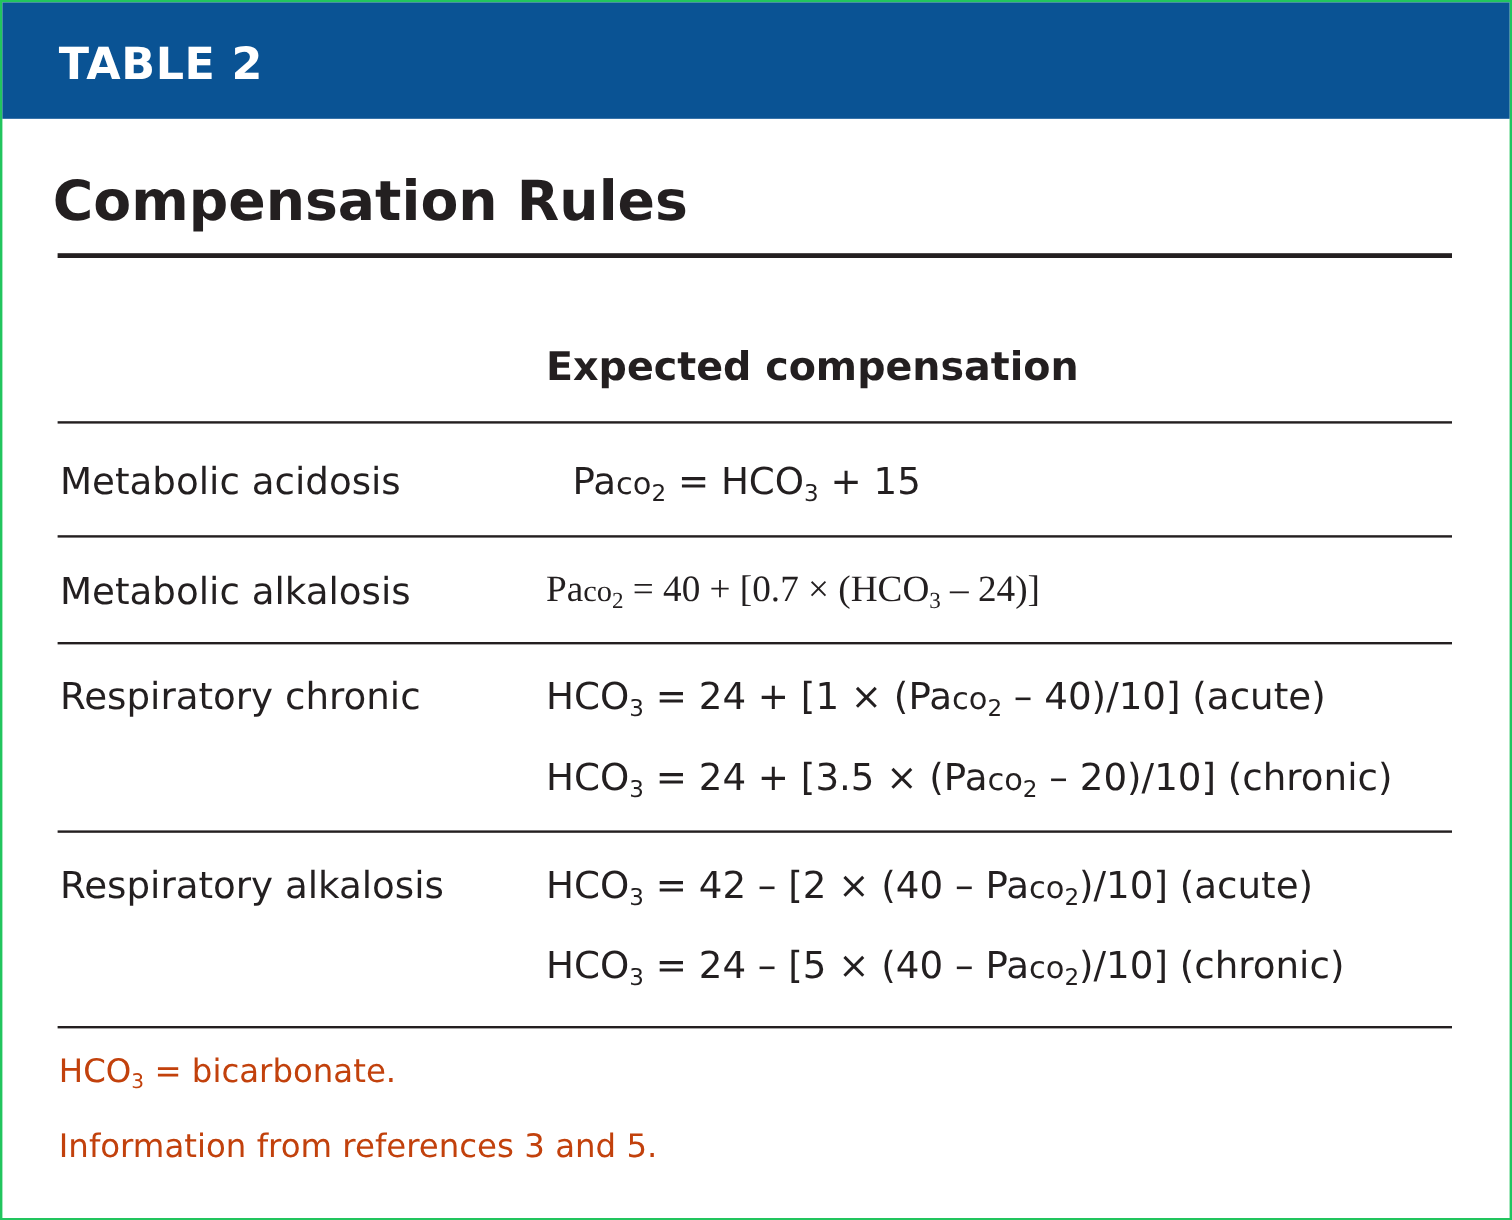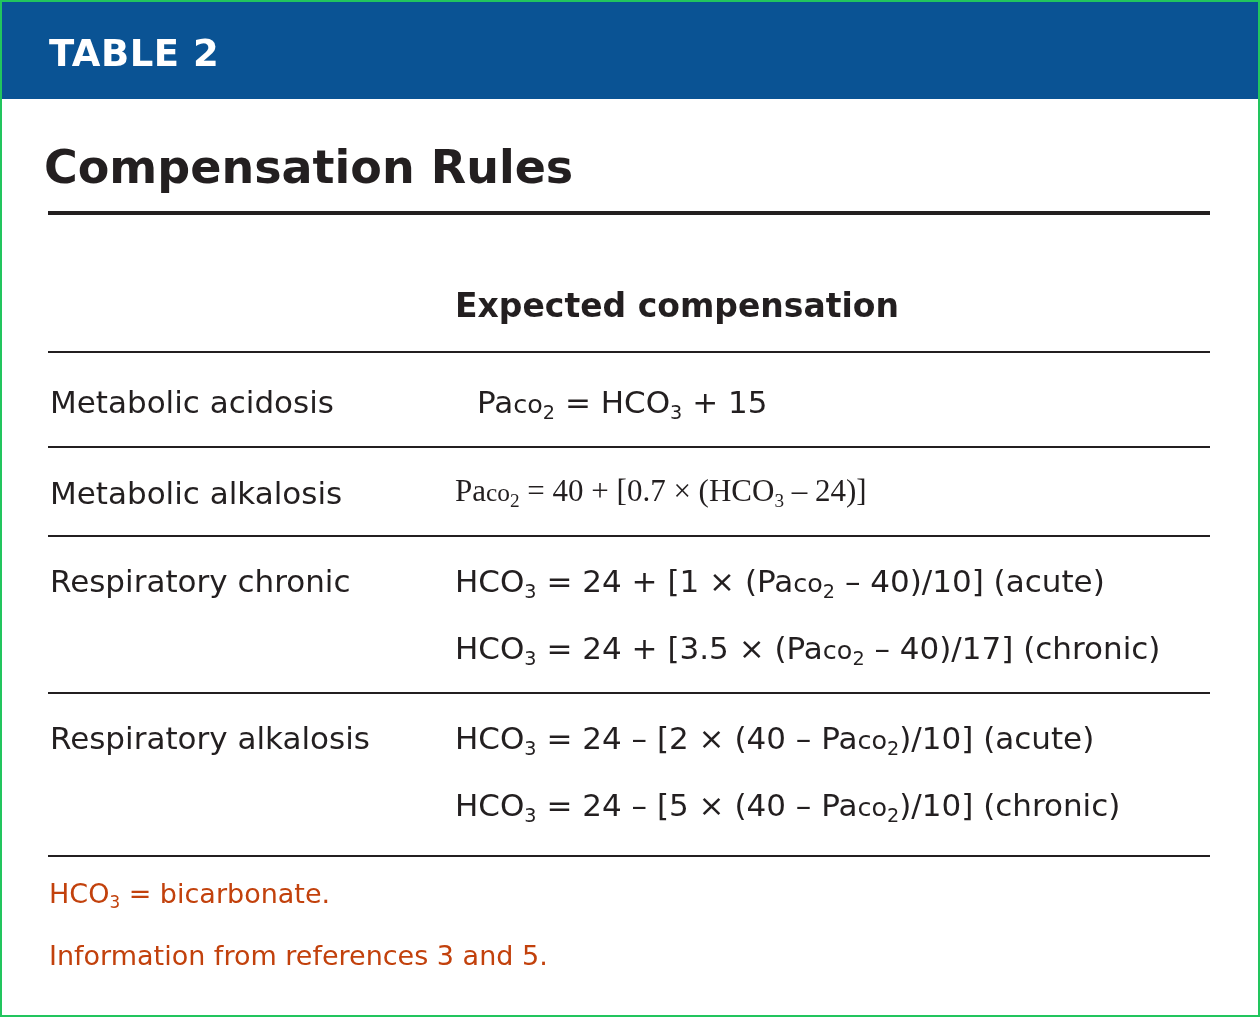--- a/index.html
+++ b/index.html
@@ -46,27 +46,27 @@
 <div class="cell c2" style="top:473px;font-family:Liberation Serif, serif;">
   <span>Pa</span><span class="sc">co</span><sub>2</sub><span> = 40 + [0.7 × (HCO</span><sub>3</sub><span> – 24)]</span>
 </div>
 <div class="rule thin" style="top:535px;"></div>
 
 <div class="cell c1" style="top:563px;">Respiratory chronic</div>
 <div class="cell c2" style="top:563px;">
   <span>HCO</span><sub>3</sub><span> = 24 + [1 × (Pa</span><span class="sc">co</span><sub>2</sub><span> – 40)/10] (acute)</span>
 </div>
 <div class="cell c2" style="top:630px;">
-  <span>HCO</span><sub>3</sub><span> = 24 + [3.5 × (Pa</span><span class="sc">co</span><sub>2</sub><span> – 40)/17] (chronic)</span>
+  <span>HCO</span><sub>3</sub><span> = 24 + [3.5 × (Pa</span><span class="sc">co</span><sub>2</sub><span> – 20)/10] (chronic)</span>
 </div>
 <div class="rule thin" style="top:692px;"></div>
 
 <div class="cell c1" style="top:720px;">Respiratory alkalosis</div>
 <div class="cell c2" style="top:720px;">
-  <span>HCO</span><sub>3</sub><span> = 24 – [2 × (40 – Pa</span><span class="sc">co</span><sub>2</sub><span>)/10] (acute)</span>
+  <span>HCO</span><sub>3</sub><span> = 42 – [2 × (40 – Pa</span><span class="sc">co</span><sub>2</sub><span>)/10] (acute)</span>
 </div>
 <div class="cell c2" style="top:787px;">
   <span>HCO</span><sub>3</sub><span> = 24 – [5 × (40 – Pa</span><span class="sc">co</span><sub>2</sub><span>)/10] (chronic)</span>
 </div>
 <div class="rule thin" style="top:855px;"></div>
 
 <div class="foot" style="top:878px;">
   <span>HCO</span><sub>3</sub><span> = bicarbonate.</span>
 </div>
 <div class="foot" style="top:940px;">Information from references 3 and 5.</div>

